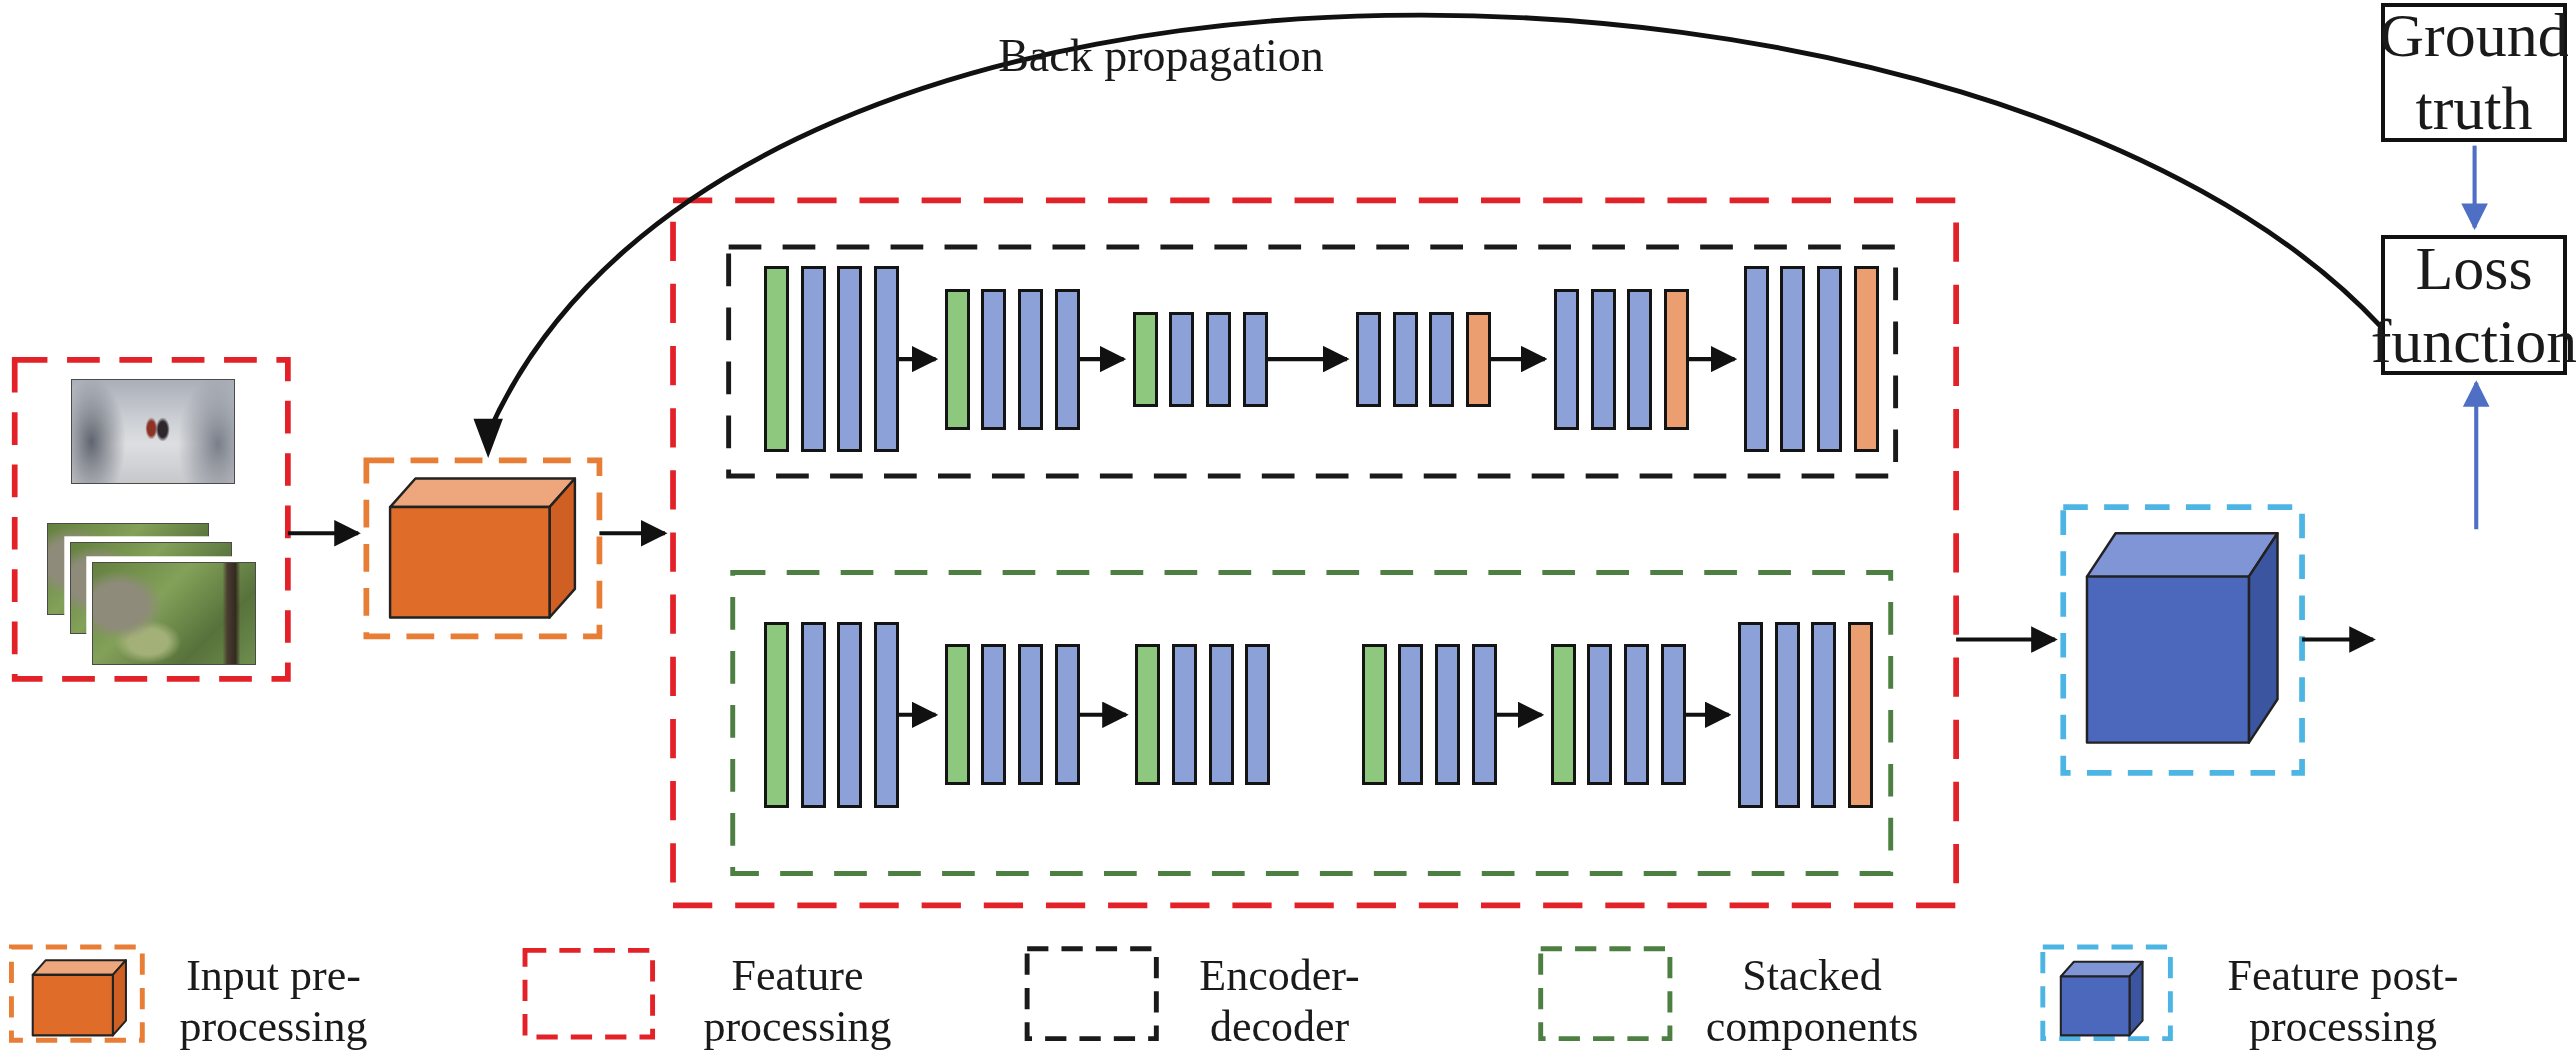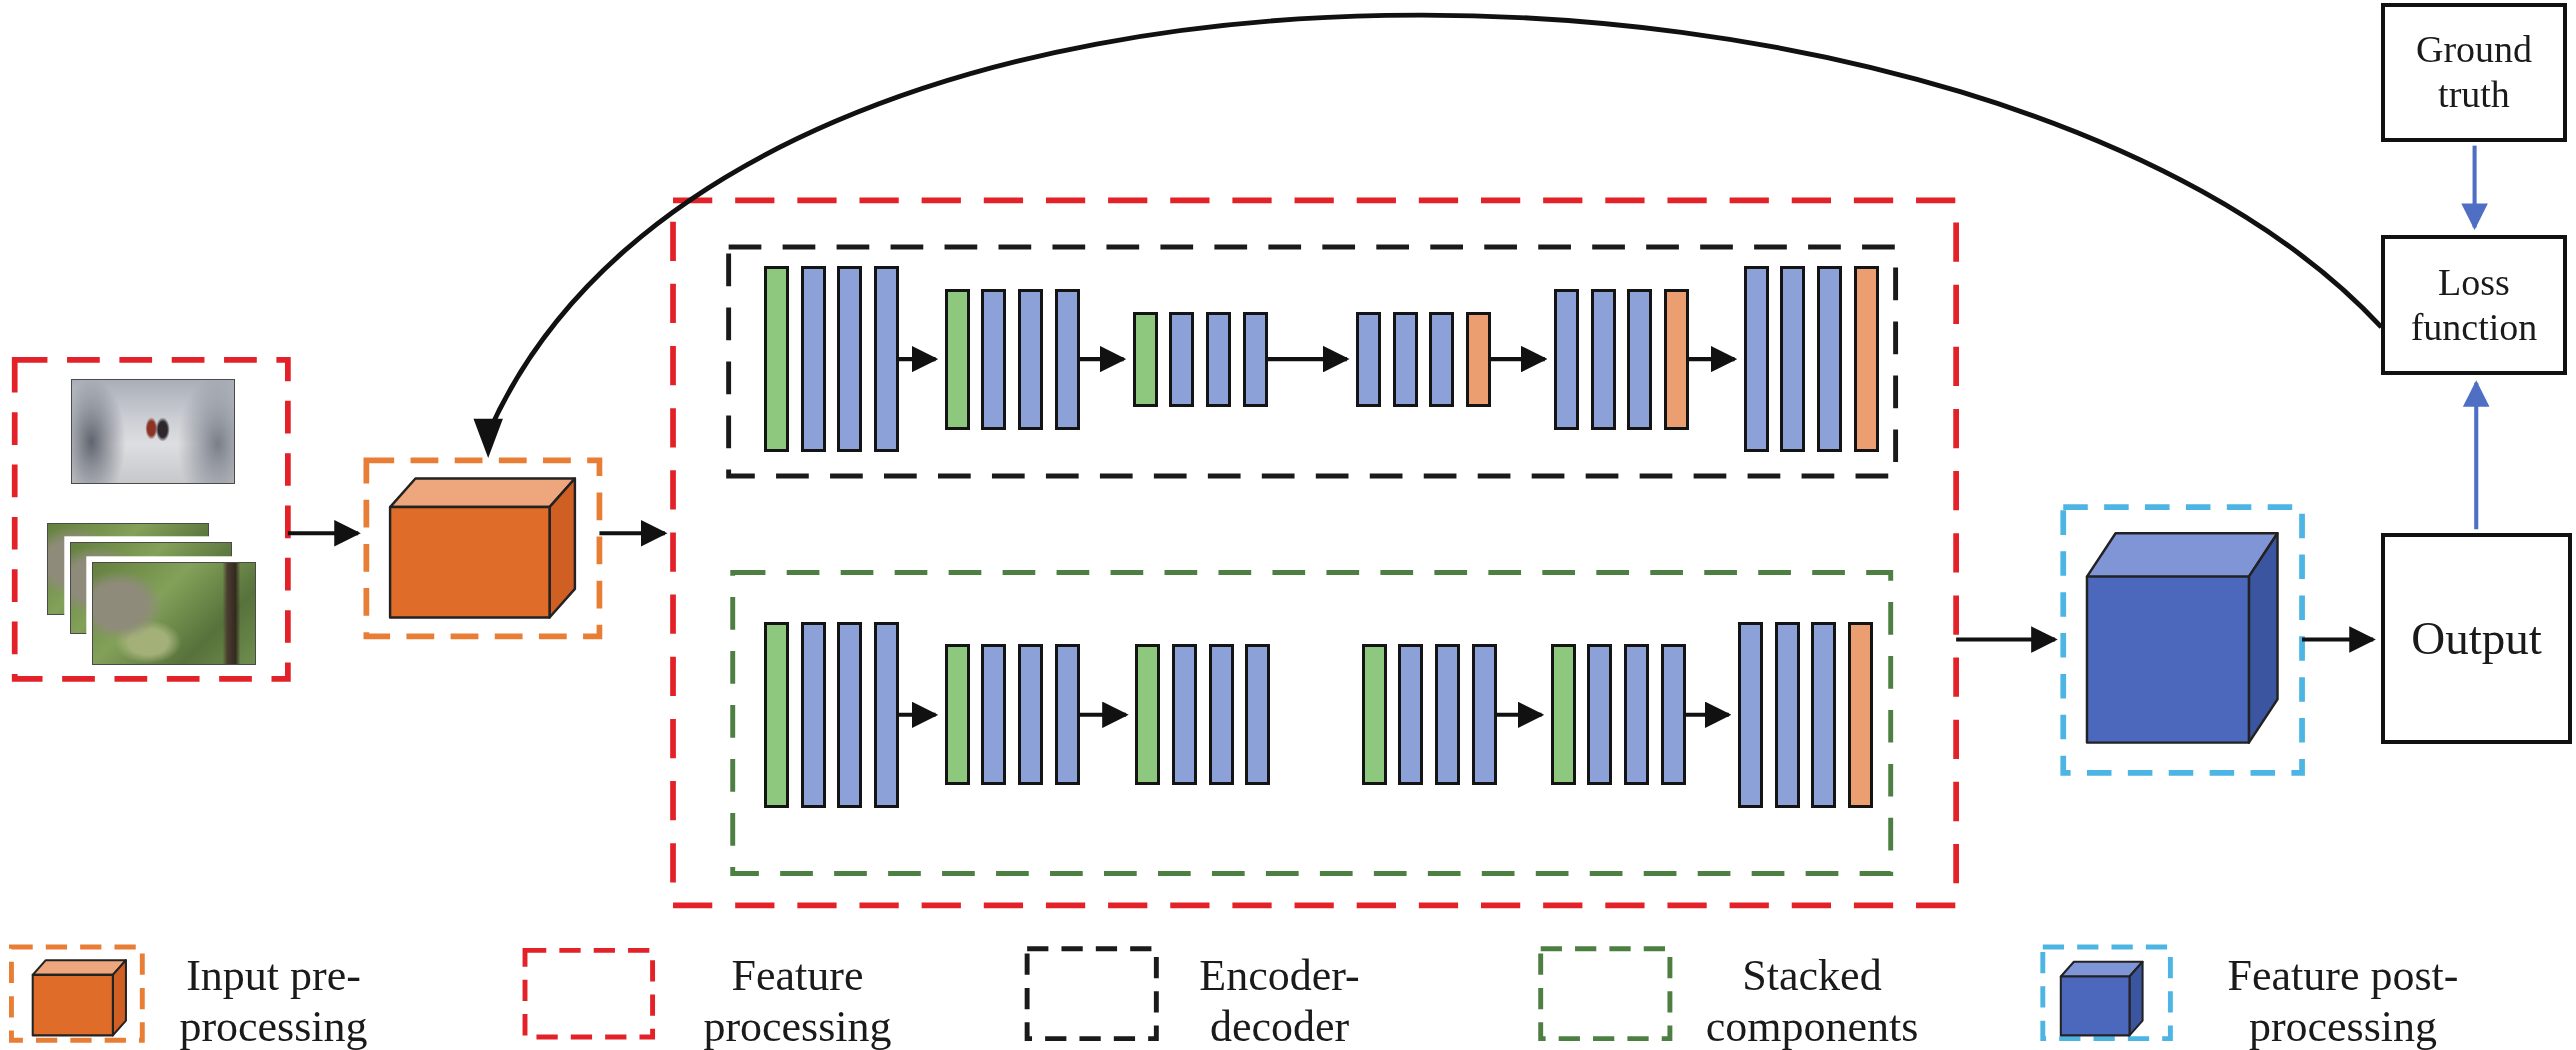--- a/index.html
+++ b/index.html
@@ -9,21 +9,21 @@
   }
   #diagram-svg{position:absolute;left:0;top:0;z-index:1;}
   .abs{position:absolute;z-index:2;}
   .bar{
     position:absolute;z-index:2;width:24.5px;box-sizing:border-box;
     border:3.3px solid #141414;
   }
   .solid-box{
     position:absolute;z-index:2;box-sizing:border-box;border:4.9px solid #111111;
     display:flex;align-items:center;justify-content:center;text-align:center;
-    font-size:38px;line-height:1.18;white-space:pre-line;background:#ffffff;
+    font-size:62px;line-height:1.18;white-space:pre-line;background:#ffffff;
   }
   .flow-label{position:absolute;z-index:2;text-align:center;white-space:pre-line;}
   .legend-label{
     position:absolute;z-index:2;text-align:center;white-space:pre-line;
     font-size:44px;line-height:1.16;
   }
   .photo{position:absolute;box-sizing:border-box;border:1.6px solid #4a4a46;}
   #photo-snow{
     left:71px;top:379px;width:164px;height:105px;z-index:3;
     background:
@@ -180,26 +180,26 @@
       <div class="bar" style="left: 1551px; top: 644px; height: 141px; width: 24.5px; background: rgb(142, 200, 126); border-color: rgb(20, 20, 20);"></div>
       <div class="bar" style="left: 1587px; top: 644px; height: 141px; width: 24.5px; background: rgb(139, 161, 216); border-color: rgb(20, 20, 20);"></div>
       <div class="bar" style="left: 1624px; top: 644px; height: 141px; width: 24.5px; background: rgb(139, 161, 216); border-color: rgb(20, 20, 20);"></div>
       <div class="bar" style="left: 1661px; top: 644px; height: 141px; width: 24.5px; background: rgb(139, 161, 216); border-color: rgb(20, 20, 20);"></div>
       <div class="bar" style="left: 1738px; top: 622px; height: 186px; width: 24.5px; background: rgb(139, 161, 216); border-color: rgb(20, 20, 20);"></div>
       <div class="bar" style="left: 1775px; top: 622px; height: 186px; width: 24.5px; background: rgb(139, 161, 216); border-color: rgb(20, 20, 20);"></div>
       <div class="bar" style="left: 1811px; top: 622px; height: 186px; width: 24.5px; background: rgb(139, 161, 216); border-color: rgb(20, 20, 20);"></div>
       <div class="bar" style="left: 1848px; top: 622px; height: 186px; width: 24.5px; background: rgb(235, 158, 112); border-color: rgb(20, 20, 20);"></div>
     </div>
 
+  <div class="flow-label abs" style="left:932px;top:29px;width:458px;font-size:46px;">Back propagation</div>
 
   <div class="solid-box" style="left:2381px;top:2.5px;width:186px;height:139px;">Ground
 truth</div>
   <div class="solid-box" style="left:2381px;top:235px;width:186px;height:140px;">Loss
 function</div>
-  <div class="solid-box" style="left:2381px;top:533px;width:191px;height:211px;font-size:47px;">Output</div>
 
   <div class="legend-label" style="left:159px;top:950px;width:229px;">Input pre-
 processing</div>
   <div class="legend-label" style="left:675px;top:950px;width:245px;">Feature
 processing</div>
   <div class="legend-label" style="left:1161px;top:950px;width:237px;">Encoder-
 decoder</div>
   <div class="legend-label" style="left:1685px;top:950px;width:254px;">Stacked
 components</div>
   <div class="legend-label" style="left:2204px;top:950px;width:278px;">Feature post-

